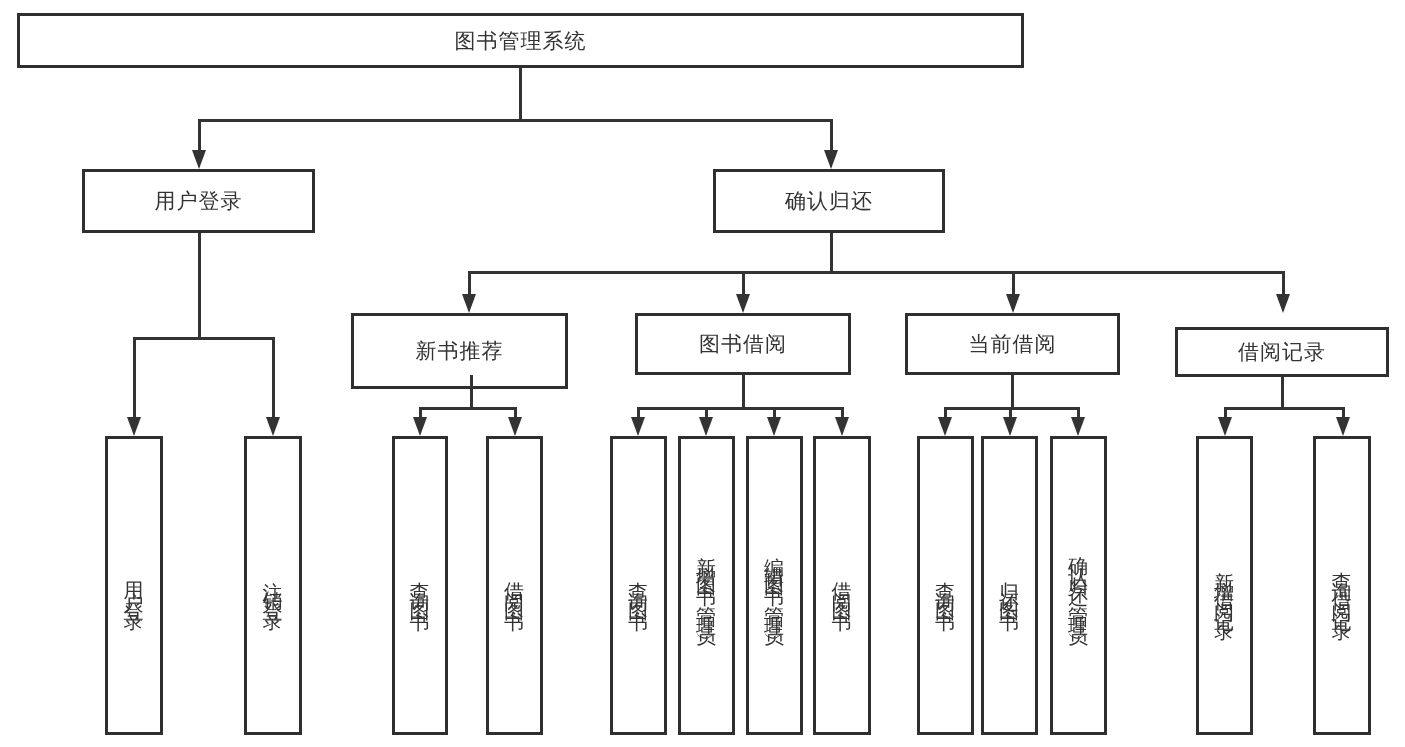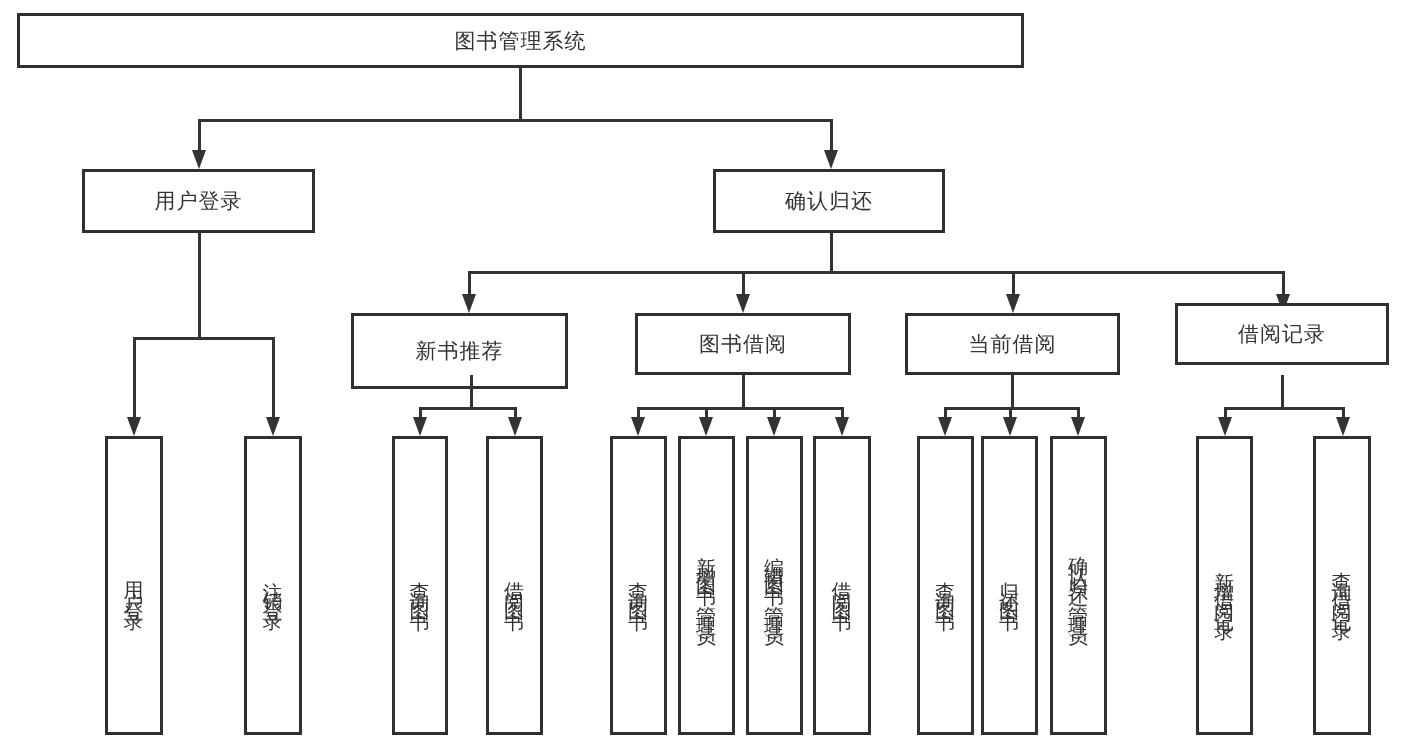--- a/index.html
+++ b/index.html
@@ -100,21 +100,21 @@
   <div class="arrow" style="left:1006px; top:294px;"></div>
   <div class="vline" style="left:1282px; top:271px; height:25px;"></div>
   <div class="arrow" style="left:1276px; top:294px;"></div>
 
   <div class="box" style="left:351px; top:313px; width:217px; height:76px;">新书推荐</div>
 
   <div class="box" style="left:635px; top:313px; width:216px; height:62px;">图书借阅</div>
 
   <div class="box" style="left:905px; top:313px; width:215px; height:62px;">当前借阅</div>
 
-  <div class="box" style="left:1175px; top:303px; width:214px; height:62px;font-family:Liberation Mono, monospace;">借阅记录</div>
+  <div class="box" style="left:1175px; top:327px; width:214px; height:50px;font-family:Liberation Mono, monospace;">借阅记录</div>
 
   <div class="vline" style="left:470px; top:375px; height:32px;"></div>
   <div class="hline" style="left:419px; top:407px; width:97px;"></div>
   <div class="vline" style="left:419px; top:407px; height:12px;"></div>
   <div class="arrow" style="left:413px; top:417px;"></div>
   <div class="vline" style="left:514px; top:407px; height:12px;"></div>
   <div class="arrow" style="left:508px; top:417px;"></div>
 
   <div class="vline" style="left:742px; top:375px; height:32px;"></div>
   <div class="hline" style="left:637px; top:407px; width:206px;"></div>

